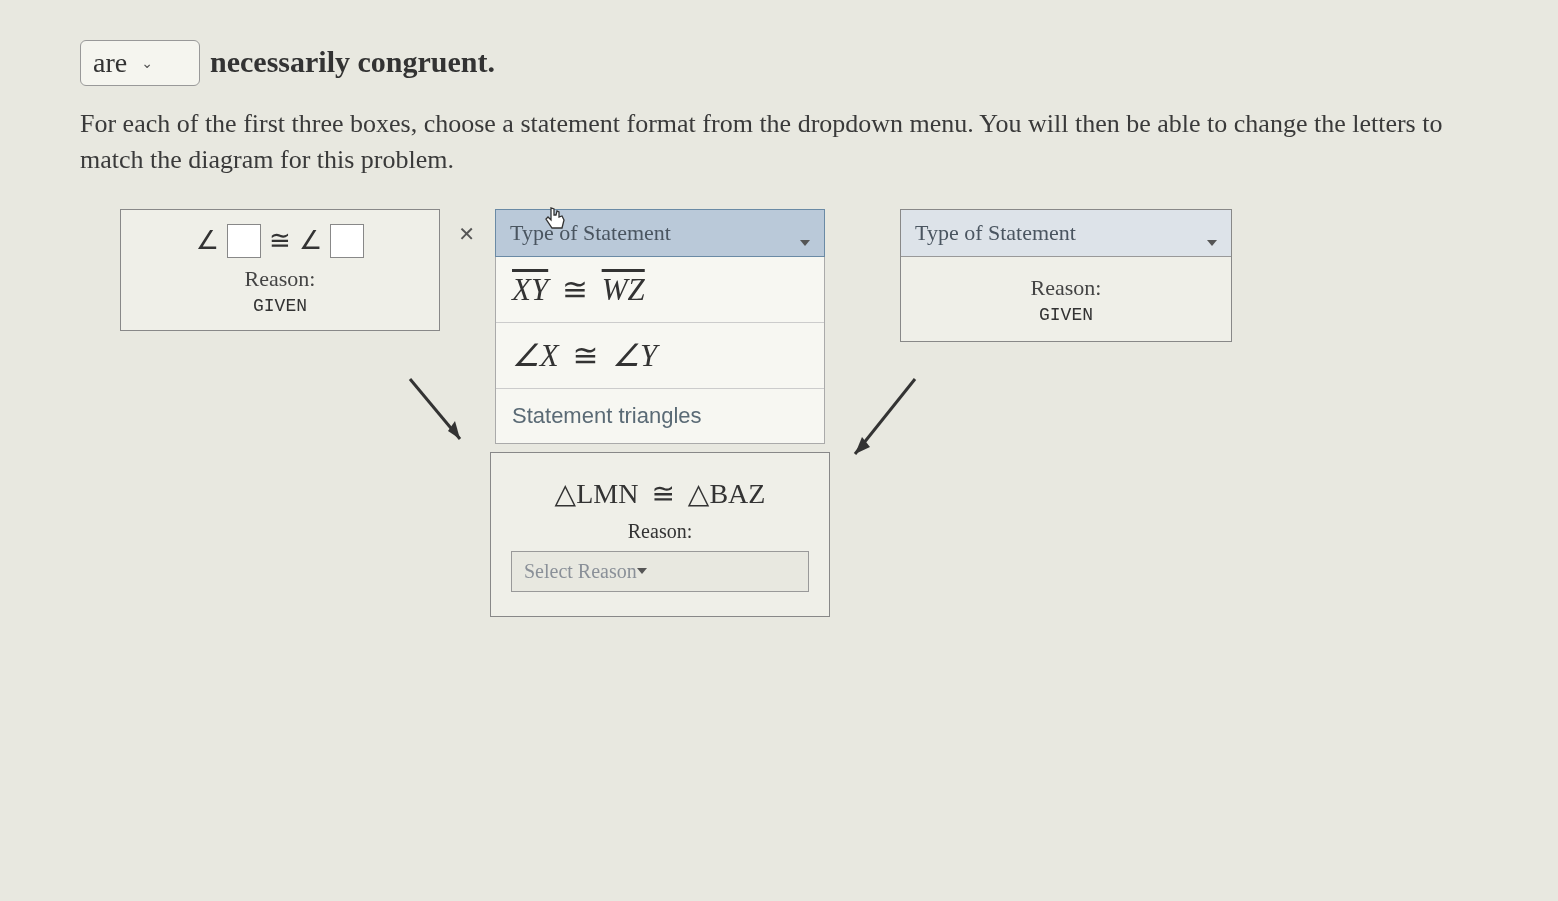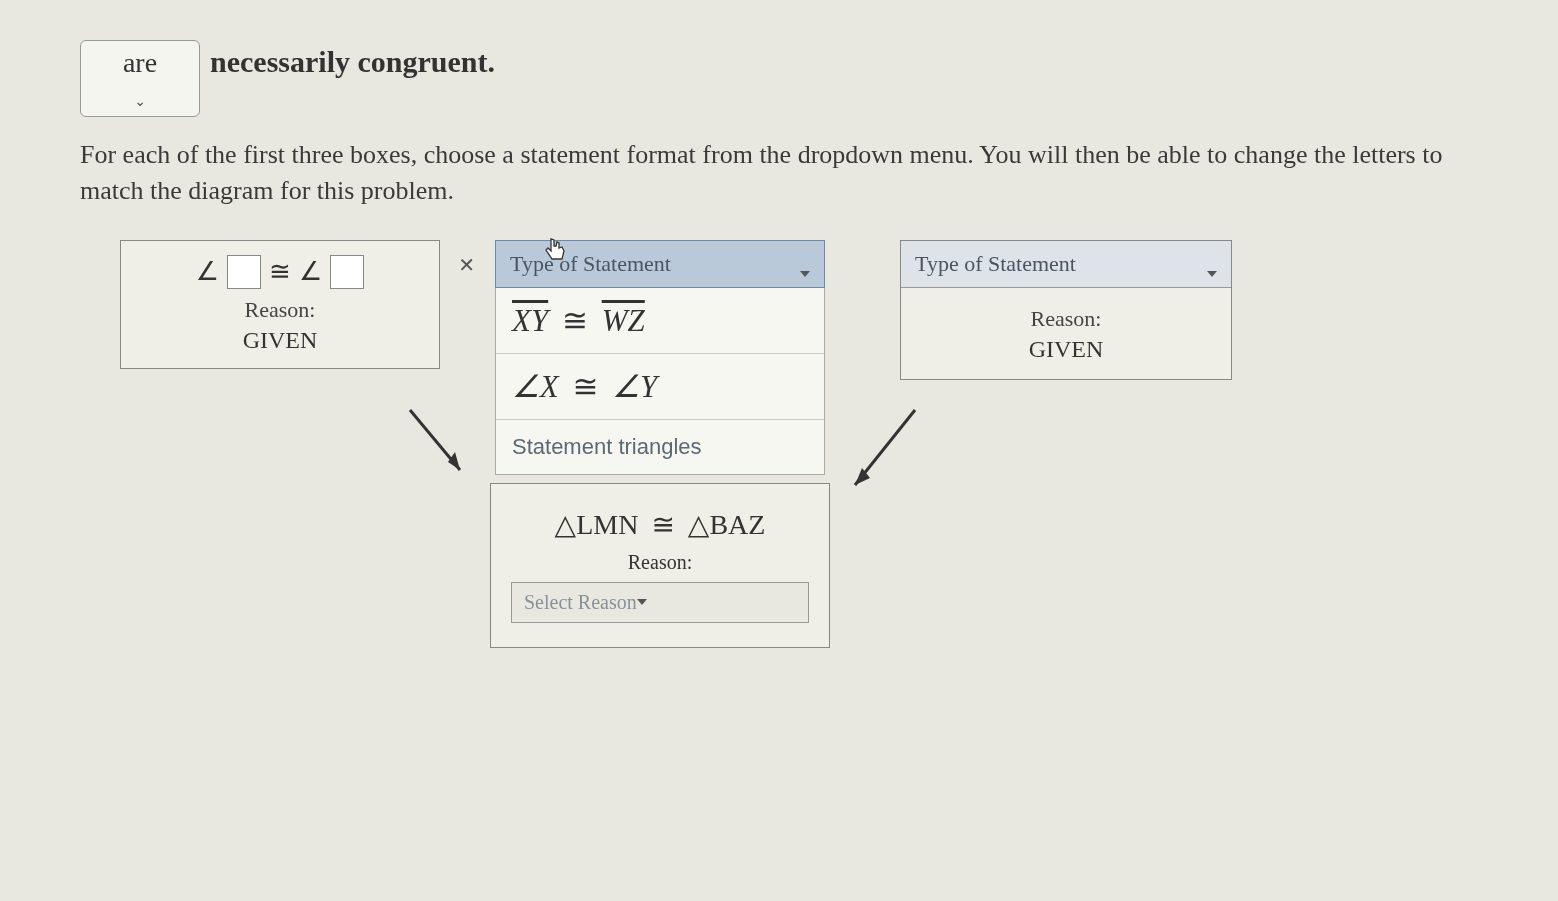--- a/index.html
+++ b/index.html
@@ -23,21 +23,20 @@
   .dropdown-inline {
     display: inline-flex;
     align-items: center;
     border: 1px solid #999;
     border-radius: 6px;
     background: #f5f5ef;
     padding: 6px 12px;
     font-size: 28px;
     gap: 14px;
     min-width: 120px;
-    flex-direction: column;
   }
   .chevron {
     font-size: 14px;
     color: #555;
   }
   .instructions {
     font-size: 26px;
     line-height: 1.4;
     margin-bottom: 30px;
     color: #3a3a3a;
@@ -61,22 +60,22 @@
     min-width: 320px;
     text-align: center;
     font-size: 24px;
   }
   .proof-box .reason-label {
     font-size: 22px;
     color: #444;
     margin-top: 8px;
   }
   .proof-box .reason-value {
-    font-size: 24px;
-    font-family: Liberation Serif, serif;
+    font-size: 18px;
+    font-family: Liberation Mono, monospace;
     margin-top: 4px;
   }
   .statement-row {
     display: flex;
     align-items: center;
     justify-content: center;
     gap: 8px;
     font-family: 'Times New Roman', serif;
     font-style: italic;
     font-size: 26px;

